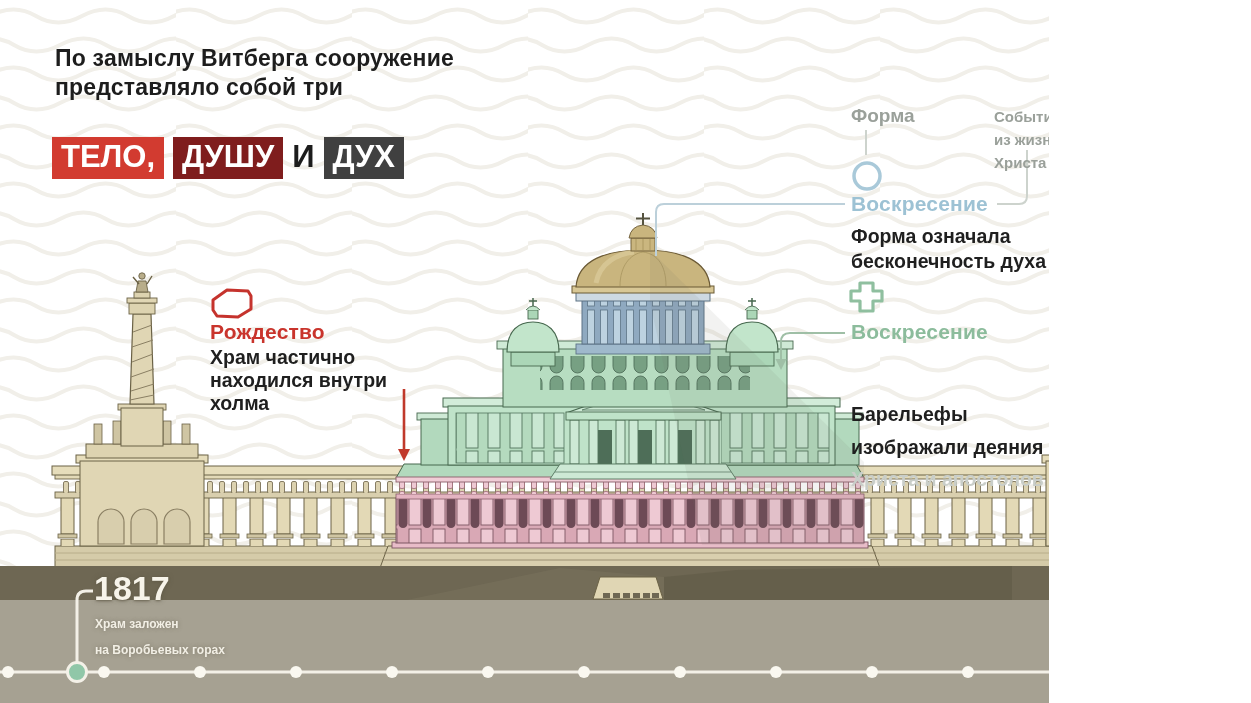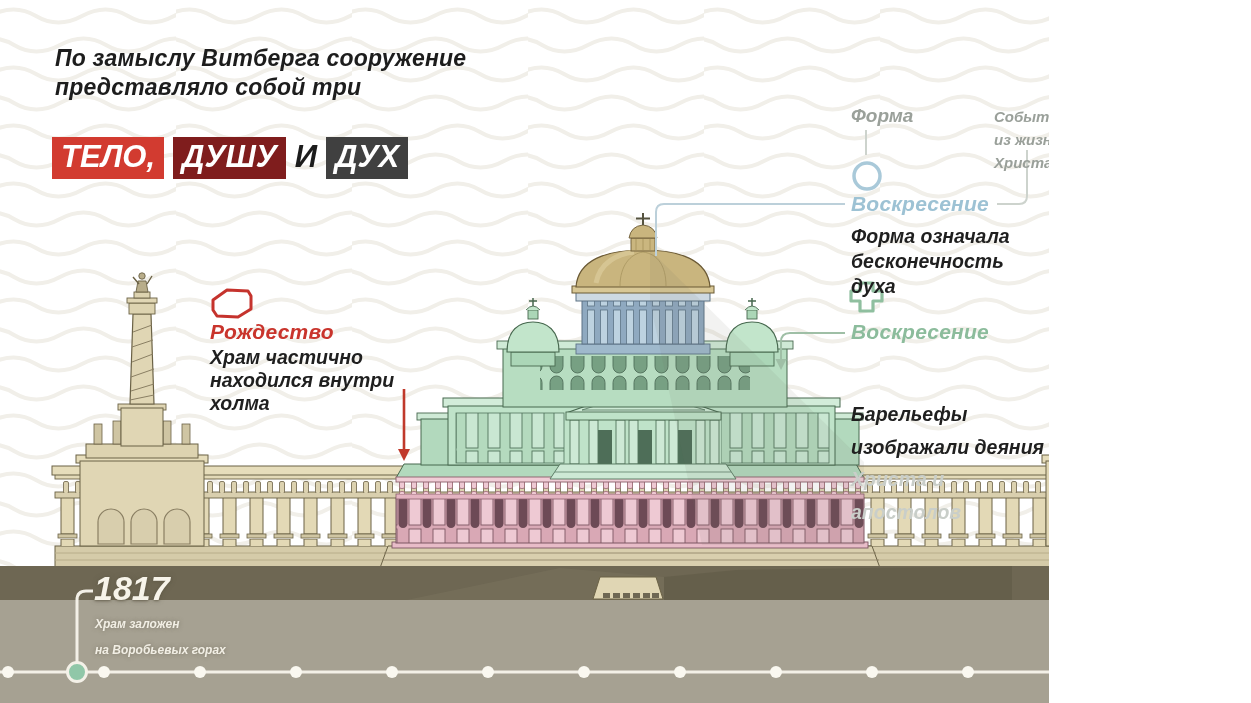--- a/index.html
+++ b/index.html
@@ -1,17 +1,17 @@
 <!DOCTYPE html>
 <html><head>
 <meta charset="utf-8">
 <style>
   html,body{margin:0;padding:0;background:#ffffff;}
   body{font-family:"Liberation Sans","DejaVu Sans",sans-serif;}
-  #stage{position:relative;width:1049px;height:703px;overflow:hidden;background:#ffffff;font-style:italic;}
+  #stage{position:relative;width:1049px;height:703px;overflow:hidden;background:#ffffff;}
   #art{position:absolute;left:0;top:0;}
   .abs{position:absolute;}
   
   .title{left:55px;top:44px;font-size:23px;line-height:29px;font-weight:700;color:#1d1d1d;letter-spacing:.2px;}
   .hl-row{left:52px;top:137px;display:flex;gap:9px;align-items:center;}
   .hl{font-size:31px;font-weight:800;color:#ffffff;padding:3px 9px 5px 9px;line-height:34px;}
   .hl-plain{background:none!important;color:#1c1c1c;padding:3px 0 5px 0;}
   
   .ann-title{font-size:21px;font-weight:800;letter-spacing:.2px;}
   .ann-text{font-size:19.5px;font-weight:600;color:#1f1f1f;}

